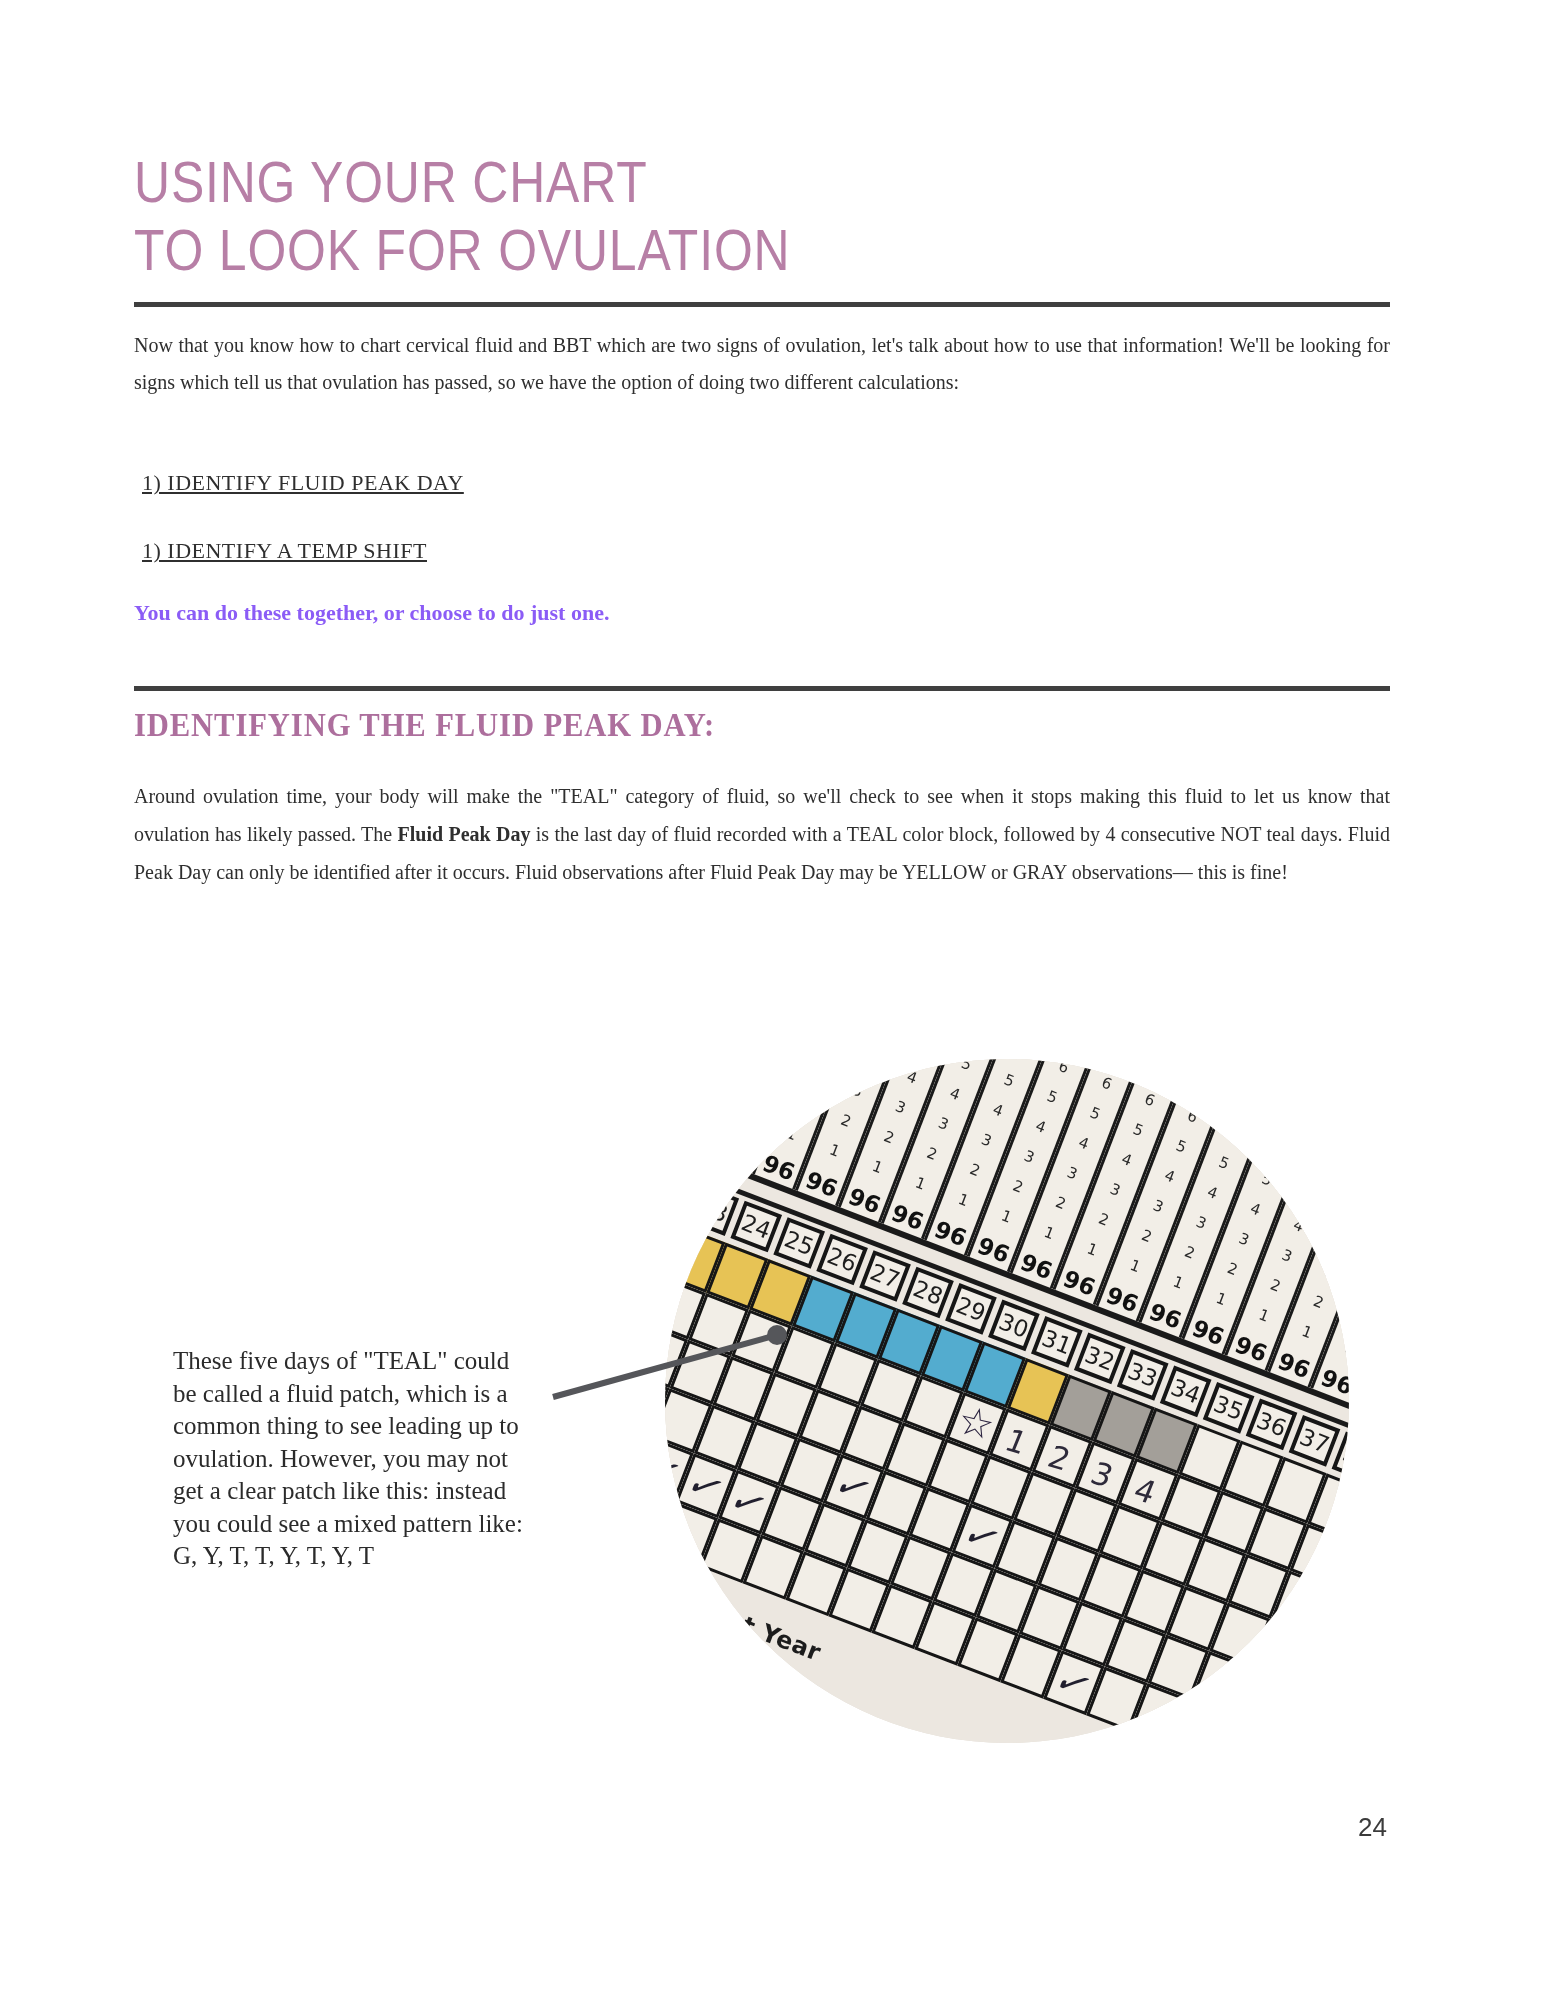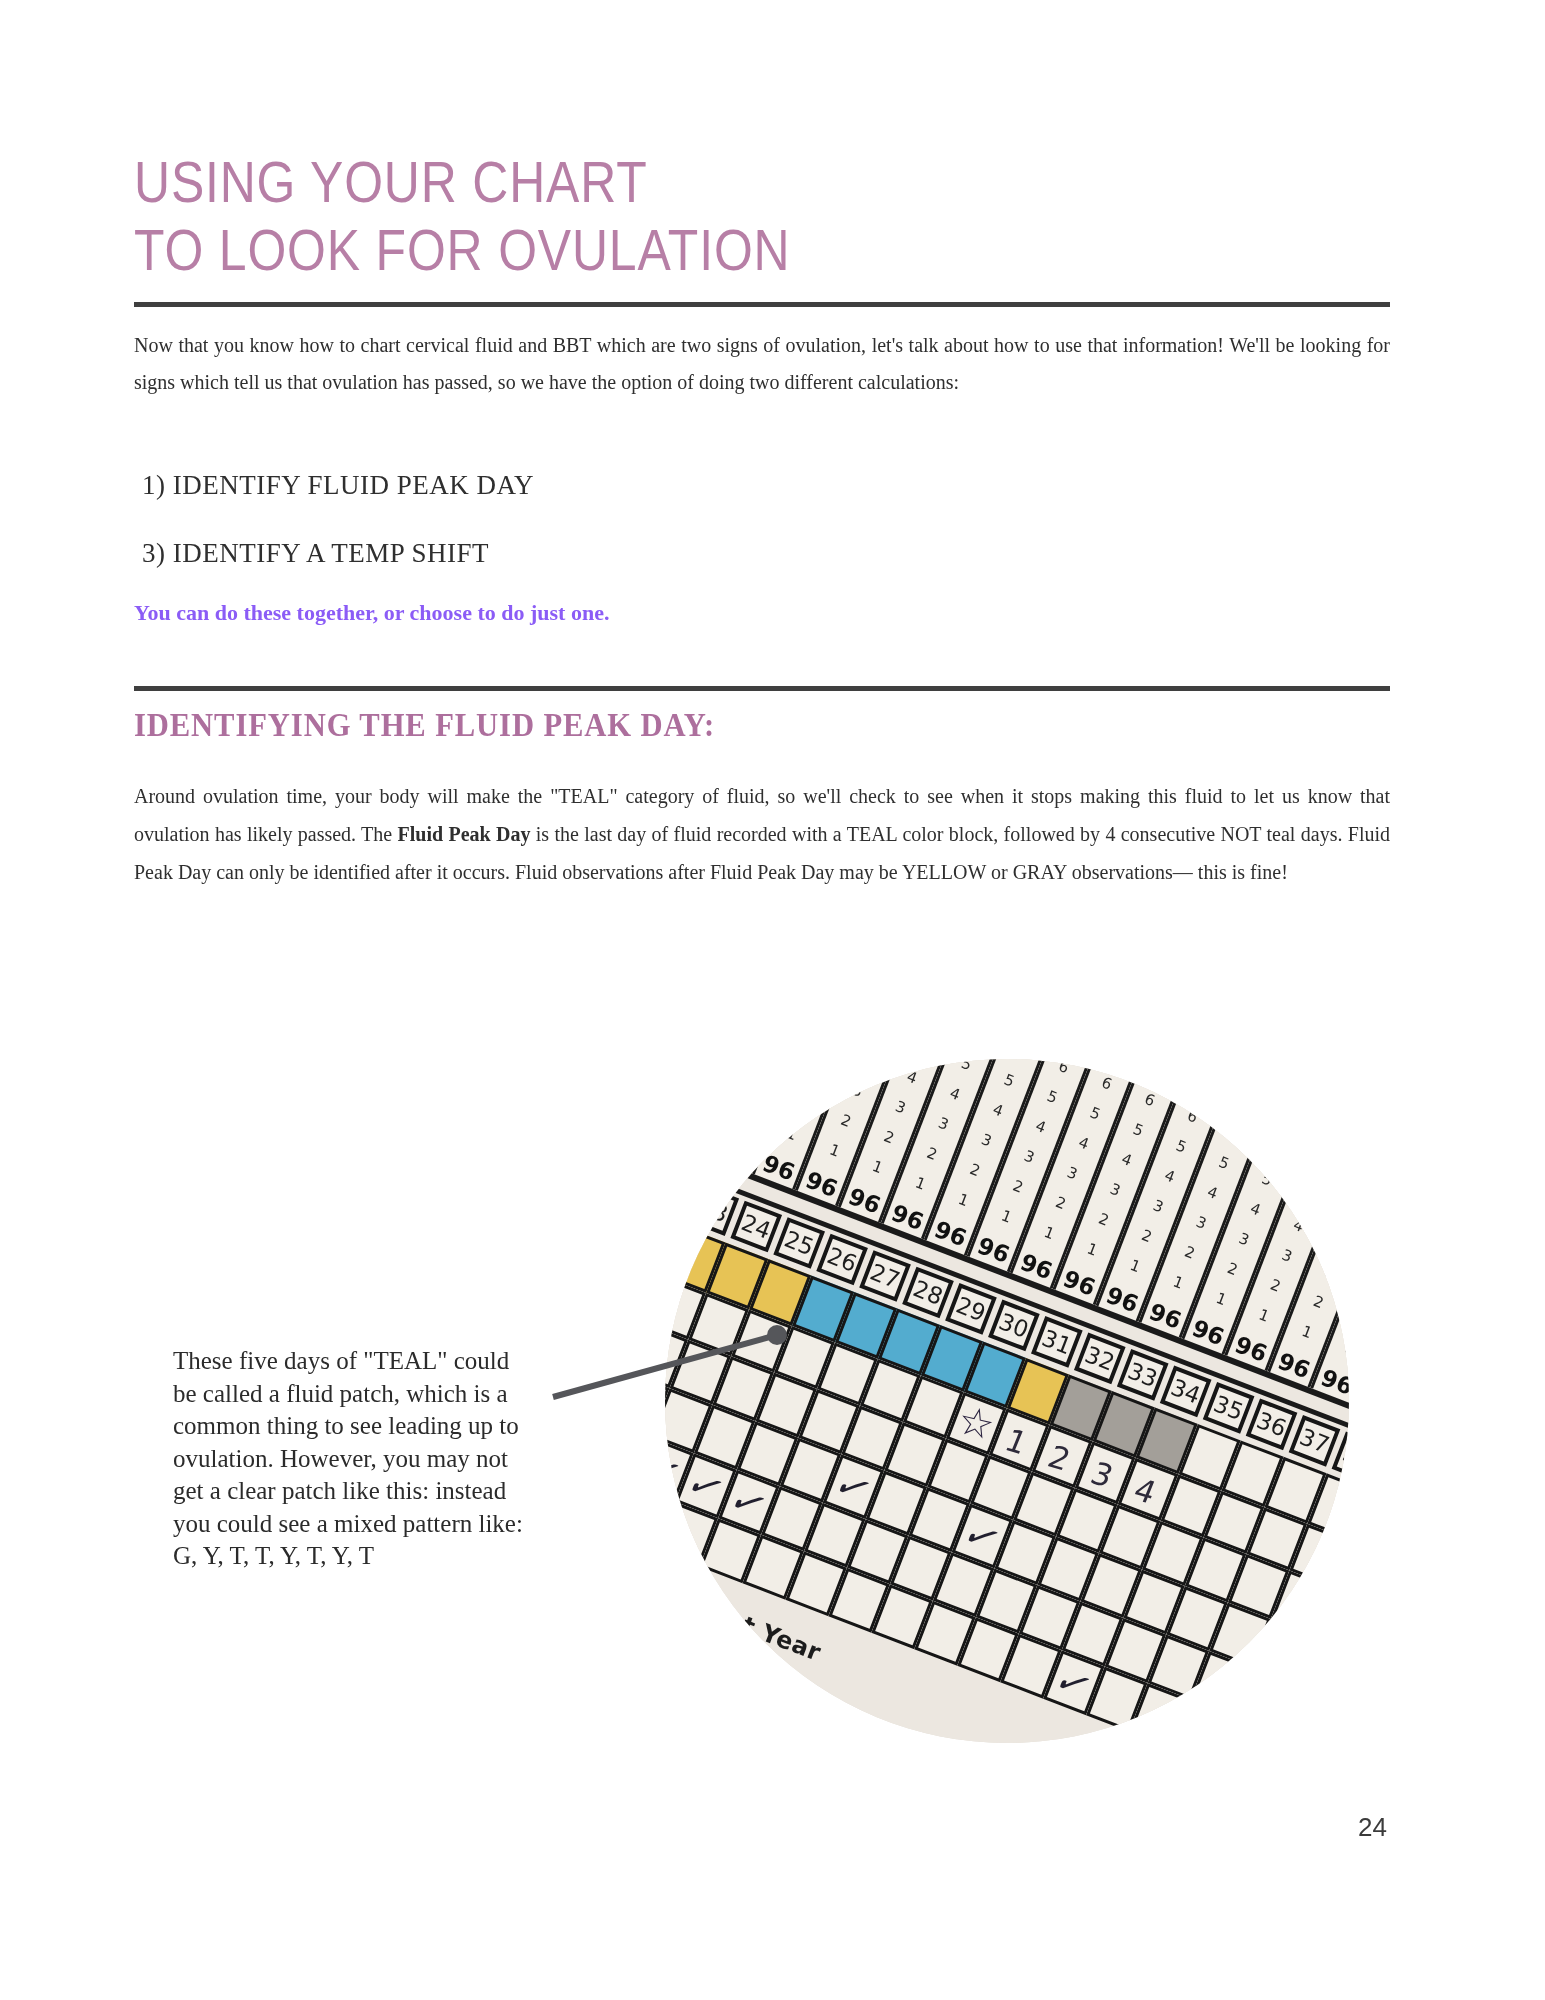--- a/index.html
+++ b/index.html
@@ -14,21 +14,21 @@
   #title {
     left:134px; top:148px; color:#b77fa6;
     font-family:"Liberation Sans", sans-serif; font-weight:400;
     font-size:58px; line-height:1.18; letter-spacing:1px;
     transform:scaleX(0.86); transform-origin:left top; white-space:nowrap;
   }
 
   .rule { left:134px; width:1256px; height:5px; background:#3f3f3f; }
 
   .para { left:134px; width:1256px; font-size:20px; line-height:37px; text-align:justify; color:#2f2f2f; }
-  .listitem { left:142px; font-size:27px; color:#2f2f2f; letter-spacing:0.5px; white-space:nowrap; }
+  .listitem { left:142px; font-size:22px; color:#2f2f2f; letter-spacing:0.5px; white-space:nowrap;text-decoration:underline; }
   #together { left:134px; top:600px; font-size:22px; font-weight:bold; color:#8b5cf6; white-space:nowrap; }
 
   #section-heading {
     left:134px; top:706px; color:#ad6f9d; font-weight:bold; font-size:34px;
     letter-spacing:1px; transform:scaleX(0.9); transform-origin:left top; white-space:nowrap;
   }
   #mark-line { left:134px; top:986px; font-size:27px; color:#2f2f2f; white-space:nowrap; }
 
   .annotation { left:173px; width:352px; font-size:25px; line-height:32.5px; color:#2b2b2b; }
   #annotation-1 { top:1345px; }
@@ -86,21 +86,21 @@
   <div id="title" class="abs">
     <div>USING YOUR CHART</div>
     <div>TO LOOK FOR OVULATION</div>
   </div>
 
   <div class="abs rule" style="top:302px;"></div>
 
   <p class="abs para" style="top:327px;">Now that you know how to chart cervical fluid and BBT which are two signs of ovulation, let's talk about how to use that information! We'll be looking for signs which tell us that ovulation has passed, so we have the option of doing two different calculations:</p>
 
   <div class="abs listitem" style="top:470px;">1) IDENTIFY FLUID PEAK DAY</div>
-  <div class="abs listitem" style="top:538px;">3) IDENTIFY A TEMP SHIFT</div>
+  <div class="abs listitem" style="top:538px;">1) IDENTIFY A TEMP SHIFT</div>
 
   <div class="abs" id="together">You can do these together, or choose to do just one.</div>
 
   <div class="abs rule" style="top:686px;"></div>
 
   <div class="abs" id="section-heading">IDENTIFYING THE FLUID PEAK DAY:</div>
 
   <p class="abs para" style="top:777px; line-height:38px;"><span>Around ovulation time, your body will make the "TEAL" category of fluid, so we'll check to see when it stops making this fluid to let us know that ovulation has likely passed. The </span><b>Fluid Peak Day</b><span> is the last day of fluid recorded with a TEAL color block, followed by 4 consecutive NOT teal days. Fluid Peak Day can only be identified after it occurs. Fluid observations after Fluid Peak Day may be YELLOW or GRAY observations— this is fine!</span></p>
 
 

